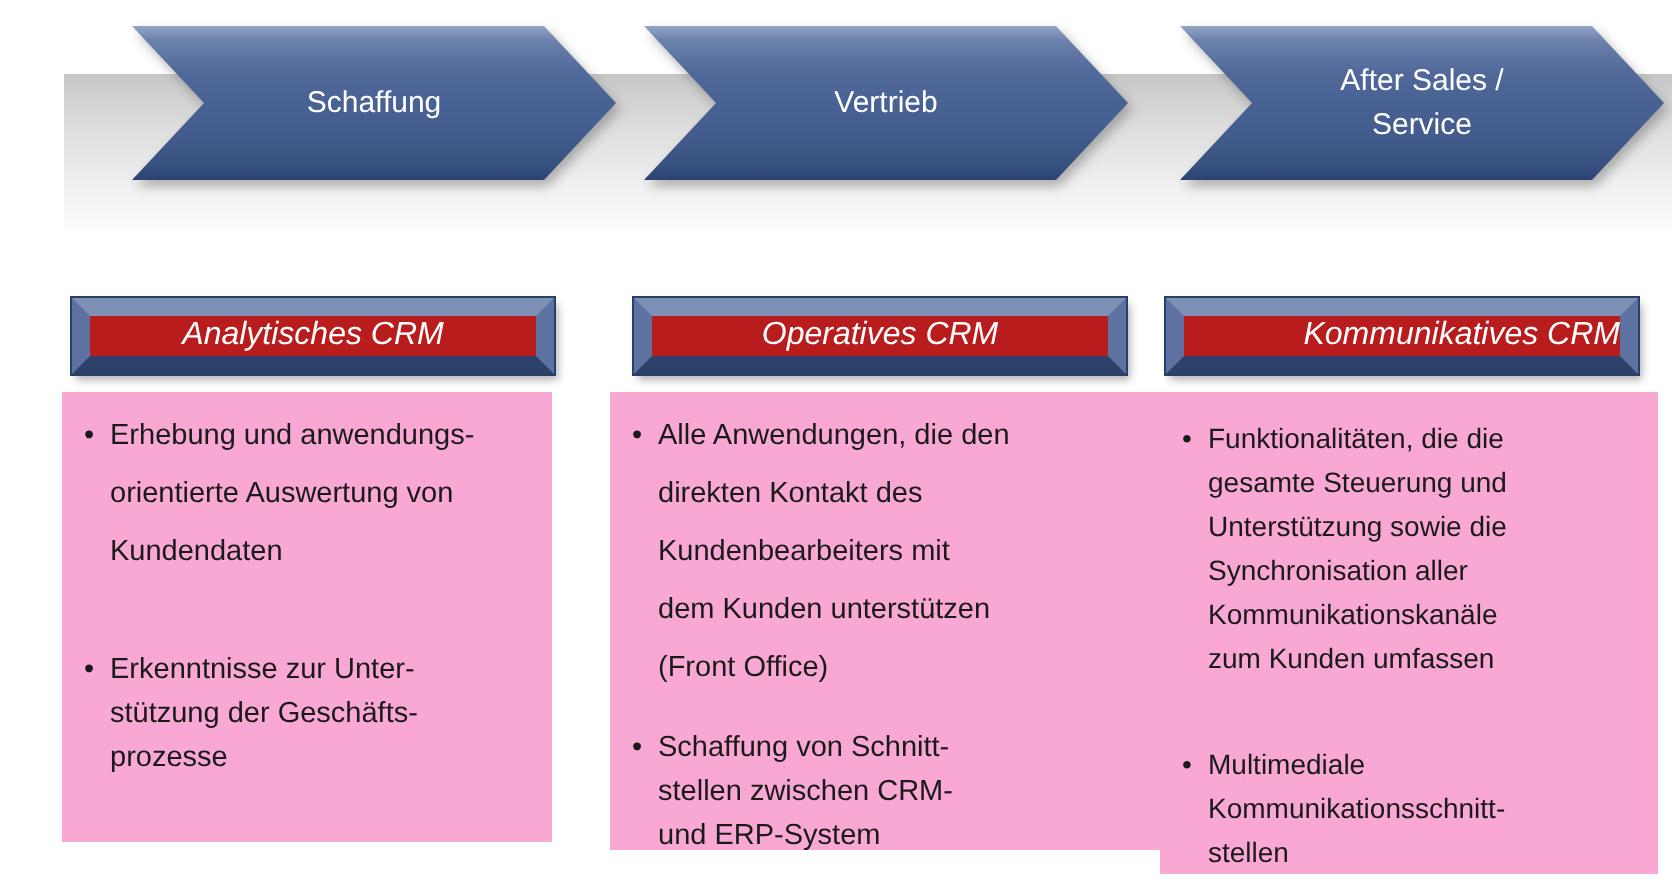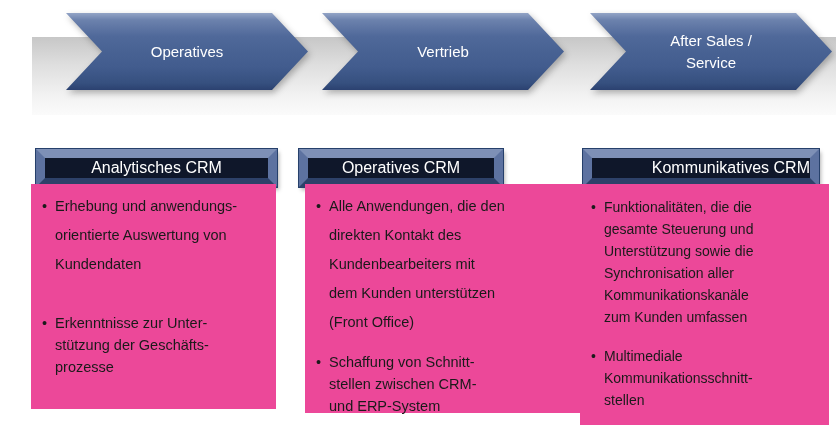--- a/index.html
+++ b/index.html
@@ -26,56 +26,56 @@
   }
   .arrow-label{
     color:#ffffff;font-size:15px;line-height:22px;text-align:center;white-space:pre-line;
   }
 
   
   .hdr{
     position:absolute;top:149px;height:38px;box-sizing:border-box;
     border:9px solid;
     border-color:#7e90b6 #5d72a0 #2d4169 #5d72a0;
-    background:#0f172a;
+    background:#b91c1c;
     box-shadow:0 0 0 1px #26406b, 2px 3px 4px rgba(0,0,0,0.3);
-    display:flex;align-items:center;justify-content:center;
+    display:flex;align-items:center;justify-content:center;font-style:italic;
   }
   .hdr span{color:#ffffff;font-size:16px;white-space:nowrap;}
-  .h1{left:36px;width:241px;} .h2{left:299px;width:204px;} .h3{left:583px;width:236px;justify-content:flex-end;}
+  .h1{left:36px;width:241px;} .h2{left:317px;width:246px;} .h3{left:583px;width:236px;justify-content:flex-end;}
 
-  .box{position:absolute;top:184px;background:#ec4899;}
+  .box{position:absolute;top:196px;background:#f9a8d4;}
   .b1{left:31px;width:245px;height:225px;}
   .b2c{left:305px;width:294px;height:229px;}
   .b3{left:580px;width:249px;height:241px;}
 
   .box ul{margin:0;padding:8px 6px 0 10px;list-style:none;}
   .b3 ul{padding-top:12px;}
   .box li{
     position:relative;padding-left:14px;color:#1a1a1a;
     font-size:14.5px;white-space:pre-line;
   }
   .b3 li{font-size:14px;}
   .box li::before{content:"\2022";position:absolute;left:1px;top:0;}
   .lh-loose{line-height:29px;}
   .lh-tight{line-height:22px;}
   .b1 li+li{margin-top:33px;}
   .b2c li+li{margin-top:14px;}
-  .b3 li+li{margin-top:17px;}
+  .b3 li+li{margin-top:31px;}
 </style>
 </head>
 <body>
 
 <div class="slide">
 
   <div class="band"></div>
 
   <div class="arrow-wrap aw1">
     <div class="arrow">
-      <span class="arrow-label">Operatives</span>
+      <span class="arrow-label">Schaffung</span>
     </div>
   </div>
   <div class="arrow-wrap aw2">
     <div class="arrow">
       <span class="arrow-label">Vertrieb</span>
     </div>
   </div>
   <div class="arrow-wrap aw3">
     <div class="arrow">
       <span class="arrow-label">After Sales /

